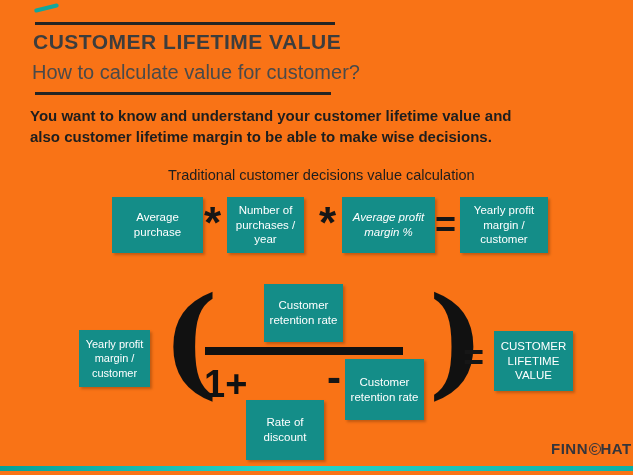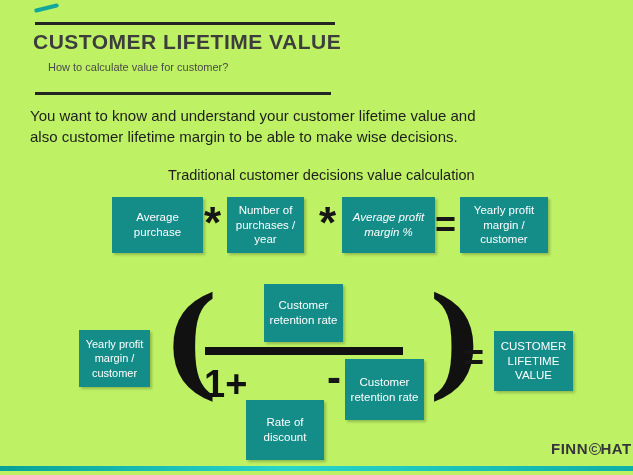--- a/index.html
+++ b/index.html
@@ -1,29 +1,29 @@
 <!DOCTYPE html>
 <html><head>
 <meta charset="utf-8">
 <style>
   html,body{margin:0;padding:0;background:#ffffff;}
   .slide{
-    position:relative;width:633px;height:475px;background:#bef264;overflow:hidden;
+    position:relative;width:633px;height:475px;background:#f97316;overflow:hidden;
     font-family:"Liberation Sans",sans-serif;color:#222;
   }
   .abs{position:absolute;}
   
   .accent-stroke{left:34px;top:6px;width:25px;height:4px;background:#12a79c;border-radius:2px;transform:rotate(-14deg);}
   .rule{background:#242424;height:3px;}
   .rule-top{left:35px;top:22px;width:300px;}
   .rule-bottom{left:35px;top:92px;width:296px;}
   .title{left:33px;top:30px;font-size:21px;font-weight:700;letter-spacing:.5px;color:#3d3d3d;white-space:nowrap;}
-  .subtitle{left:48px;top:61px;font-size:11px;color:#4a4a4a;white-space:nowrap;}
+  .subtitle{left:32px;top:61px;font-size:20px;color:#4a4a4a;white-space:nowrap;}
   
-  .intro{font-size:15px;color:#1e1e1e;white-space:nowrap;}
+  .intro{font-size:15px;color:#1e1e1e;white-space:nowrap;font-weight:bold;}
   .intro-1{left:30px;top:107px;}
   .intro-2{left:30px;top:128px;}
   .formula-heading{left:168px;top:167px;font-size:14.5px;color:#1e1e1e;white-space:nowrap;}
   
   .tbox{
     background:#148d88;color:#ffffff;display:flex;align-items:center;justify-content:center;
     text-align:center;font-size:11.5px;line-height:1.28;padding:2px;box-sizing:border-box;
     box-shadow:1.5px 2px 2.5px rgba(0,0,0,.22);
   }
   

